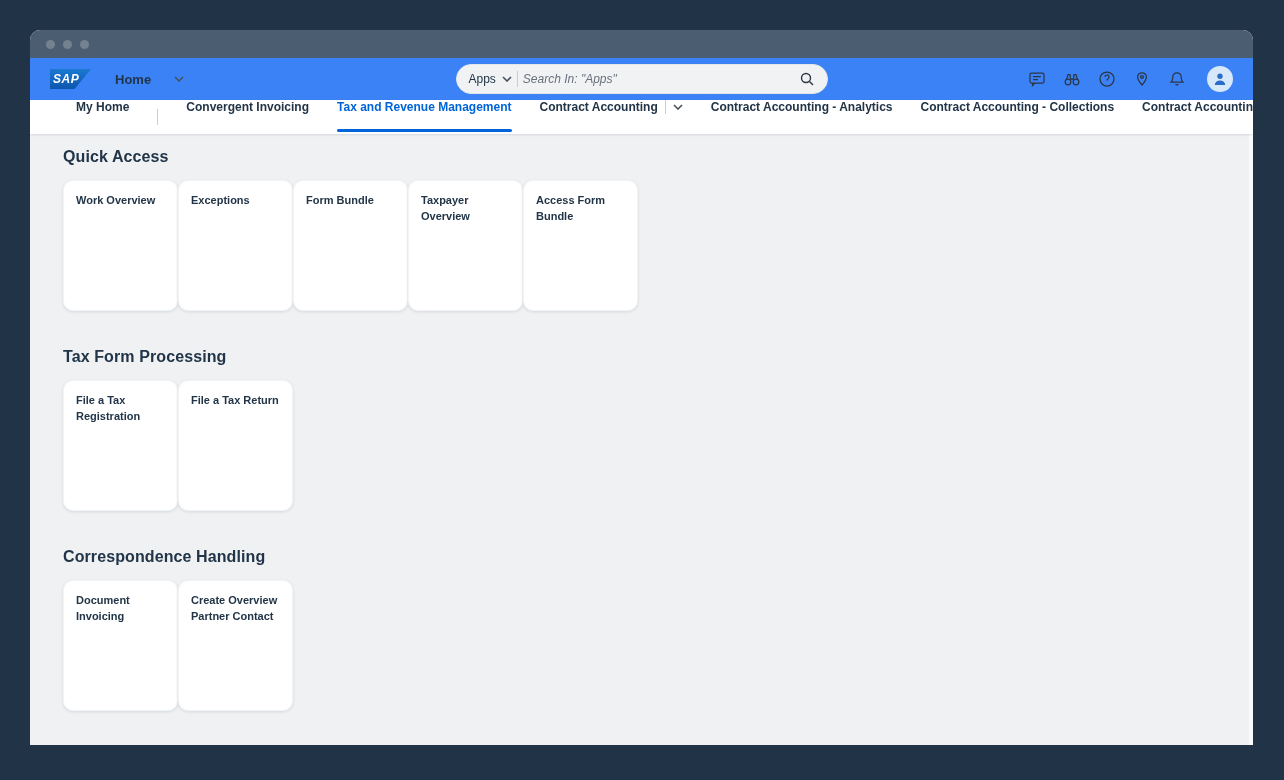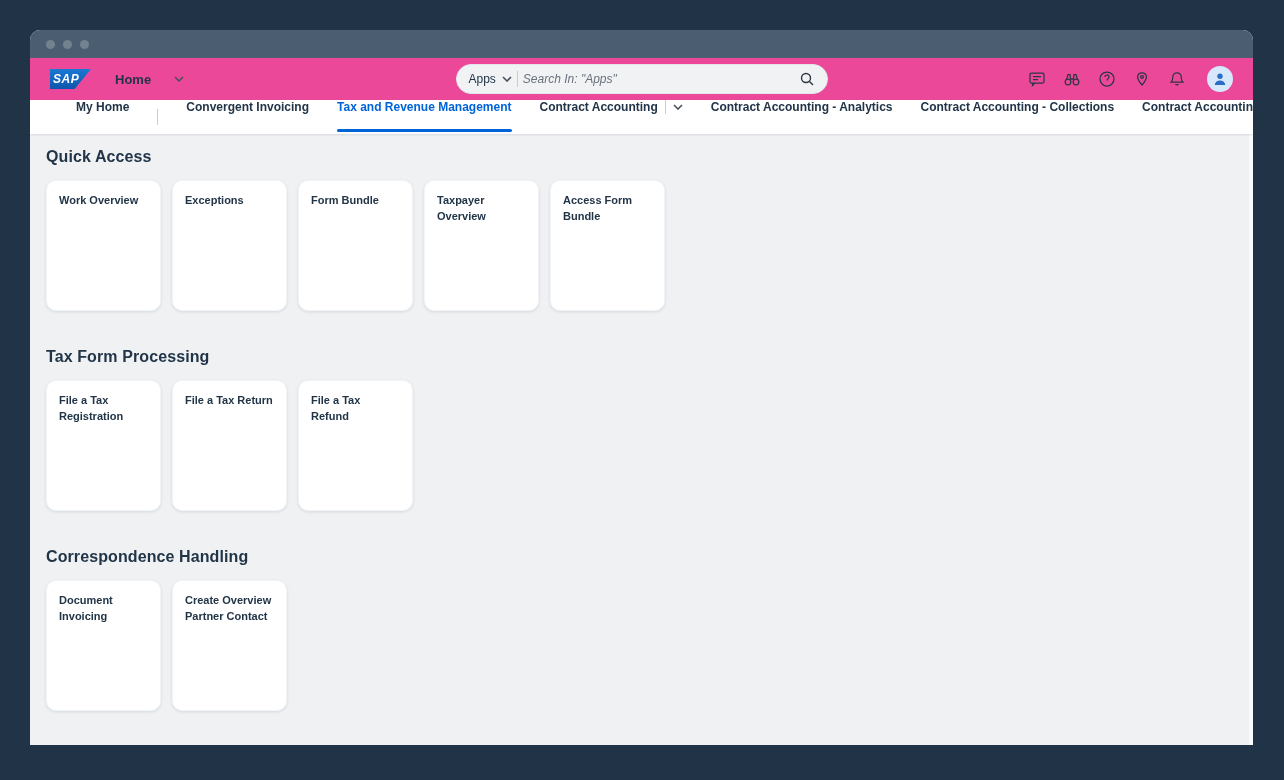--- a/index.html
+++ b/index.html
@@ -22,21 +22,21 @@
     position:relative;
   }
   .window{
     position:absolute;left:30px;top:30px;width:1223px;height:715px;
     border-radius:10px 10px 0 0;overflow:hidden;background:#fff;
   }
   
   .titlebar{height:28px;background:var(--titlebar-bg);display:flex;align-items:center;padding-left:16px;}
   .traffic{width:9px;height:9px;border-radius:50%;background:#74828f;margin-right:8px;}
   
-  .header{height:42px;background:#ec4899;display:flex;align-items:center;padding:0 20px;position:relative;}
+  .header{height:42px;background:#3b82f6;display:flex;align-items:center;padding:0 20px;position:relative;}
   .logo{position:relative;width:41px;height:20px;flex:0 0 auto;}
   .logo-shape{position:absolute;inset:0;background:linear-gradient(180deg,#1a79d2,#0e56ad);
     clip-path:polygon(0 0,100% 0,60% 100%,0 100%);}
   .logo-text{position:absolute;left:3px;top:3px;color:#fff;font-size:12px;font-weight:bold;font-style:italic;letter-spacing:.5px;}
   .space-selector{display:flex;align-items:center;gap:23px;margin-left:24px;cursor:pointer;}
   .space-selector .lbl{font-size:13px;font-weight:600;color:var(--navy-text);}
   .chev{stroke:#47515c;stroke-width:1.6;fill:none;}
   
   .search-pill{
     position:absolute;left:50%;transform:translateX(-50%);top:6px;
@@ -62,25 +62,25 @@
   .menu-btn span{display:block;height:2.6px;border-radius:2px;background:var(--hamburger-blue);}
   .nav-tabs{display:flex;align-items:center;gap:28px;flex:1;height:100%;}
   .nav-item{position:relative;height:100%;display:flex;align-items:flex-start;gap:7px;cursor:pointer;white-space:nowrap;}
   .nav-label{font-size:12px;font-weight:600;color:var(--navy-text);}
   .nav-item.active .nav-label{color:var(--accent);}
   .nav-item.active::after{content:"";position:absolute;left:0;right:0;bottom:2px;height:3px;border-radius:2px;background:var(--accent);}
   .nav-dd{display:flex;align-items:center;gap:7px;}
   .nav-dd-divider{width:1px;height:14px;background:#c6cdd4;}
   .nav-divider{width:1px;height:16px;background:#c6cdd4;}
   
-  .content{height:611px;background:var(--content-bg);padding:14px 16px 0;position:relative;overflow:hidden;}
+  .content{height:611px;background:var(--content-bg);padding:14px 33px 0;position:relative;overflow:hidden;}
   .scroll-track{position:absolute;top:0;right:0;width:4px;height:100%;background:#fafbfc;}
   .section{margin-bottom:37px;}
   .section-title{font-size:16px;font-weight:700;color:var(--navy-text);margin-bottom:14px;letter-spacing:.1px;}
-  .tile-row{display:flex;gap:11px;}
+  .tile-row{display:flex;}
   .tile{
     width:115px;height:131px;background:var(--tile-bg);border-radius:10px;
     box-shadow:0 1px 3px rgba(34,53,72,.12);border:1px solid #f3f4f6;
     padding:12px;cursor:pointer;
   }
   .tile-label{font-size:11px;font-weight:600;color:var(--navy-text);line-height:1.45;display:block;}
 </style>
 </head>
 <body>
 
@@ -248,23 +248,20 @@
     <h2 class="section-title">Tax Form Processing</h2>
     <div class="tile-row">
   <div class="tile">
     <span class="tile-label">File a Tax Registration</span>
   </div>
 
   <div class="tile">
     <span class="tile-label">File a Tax Return</span>
   </div>
 
-  <div class="tile">
-    <span class="tile-label">File a Tax Refund</span>
-  </div>
 </div>
   </section>
 
   <section class="section">
     <h2 class="section-title">Correspondence Handling</h2>
     <div class="tile-row">
 
   <div class="tile">
     <span class="tile-label">Document Invoicing</span>
   </div>

